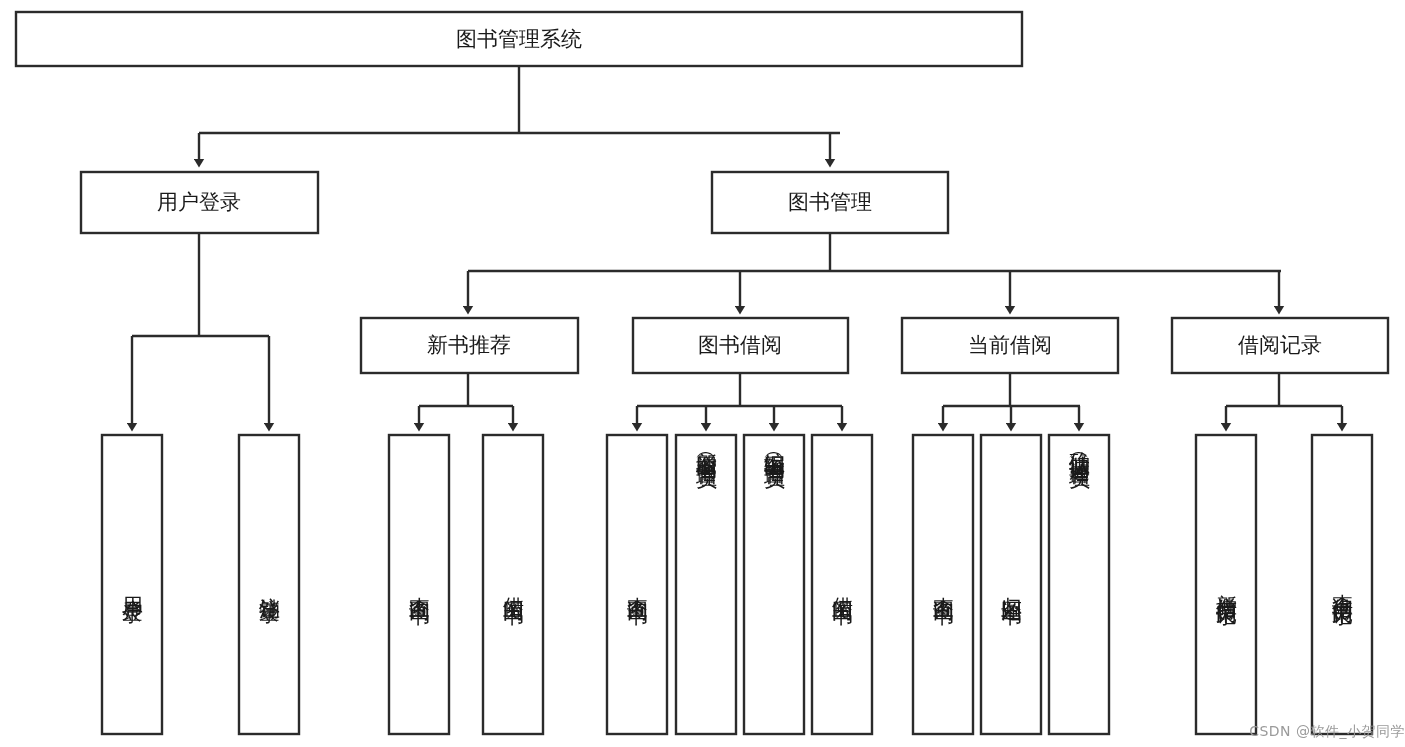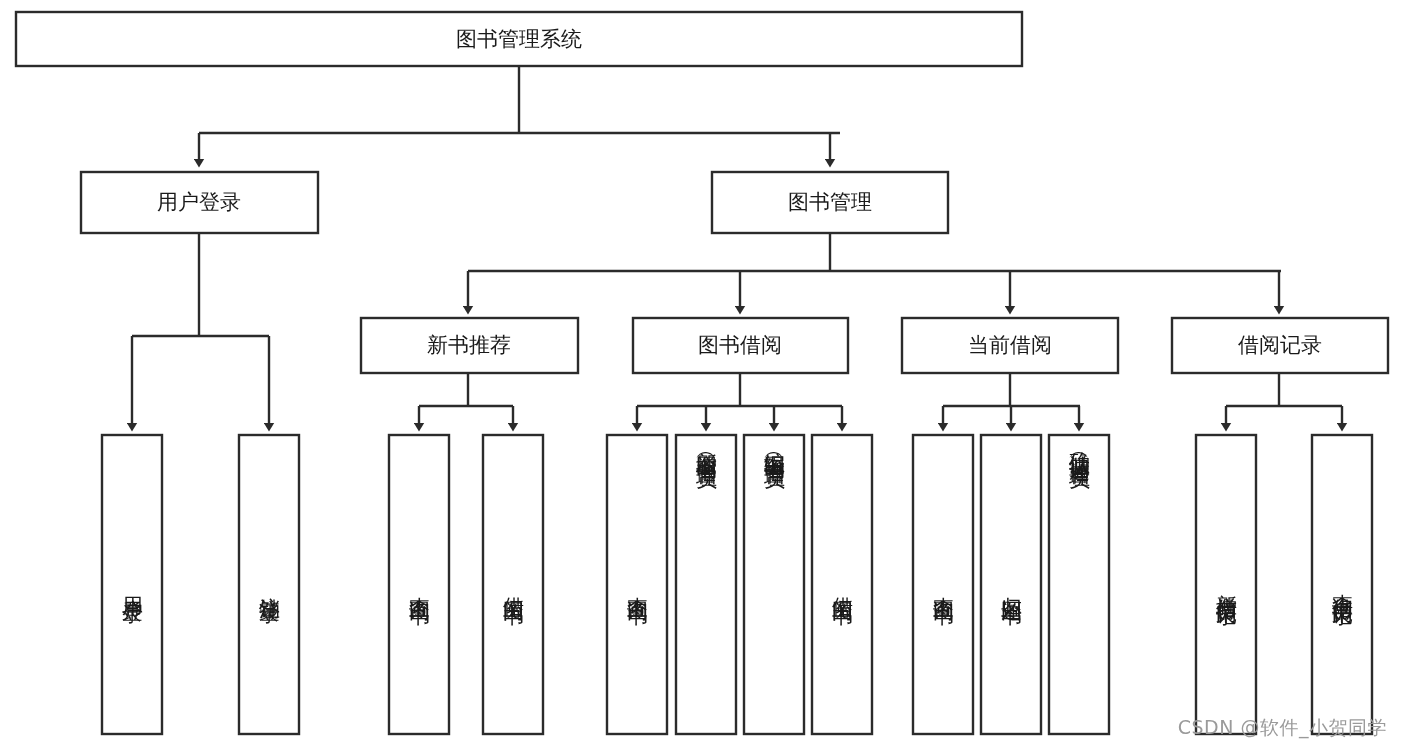--- a/index.html
+++ b/index.html
@@ -57,24 +57,24 @@
     text-orientation: upright;
     font-family: "DejaVu Sans", "Liberation Sans", sans-serif;
     font-size: 21px;
     line-height: 1.0;
     color: #1a1a1a;
     letter-spacing: 2.5px;
     white-space: nowrap;
   }
   .watermark {
     position: absolute;
-    right: 18px;
+    right: 0;
     bottom: 6px;
     font-family: "DejaVu Sans", "Liberation Sans", sans-serif;
-    font-size: 19px;
+    font-size: 14px;
     color: #9a9a9a;
     white-space: nowrap;
     letter-spacing: 0.5px;
   }
 </style>
 </head>
 <body>
 
 <div id="diagram-root">
 

